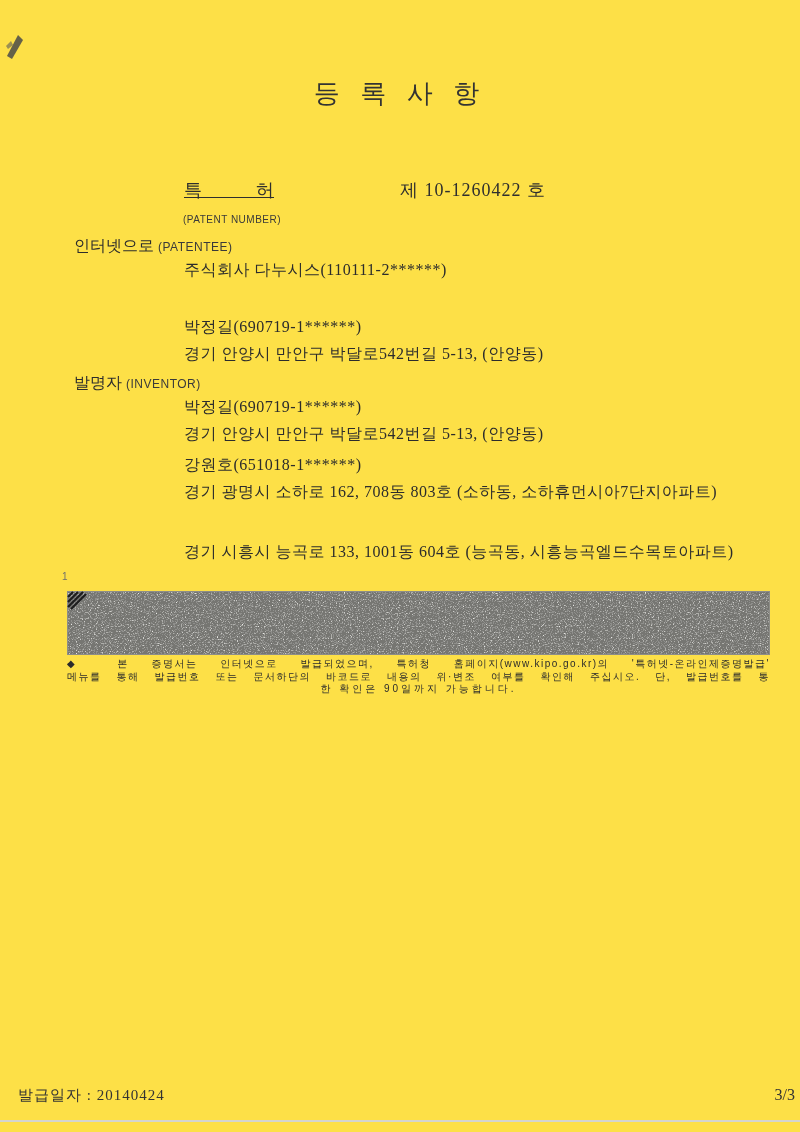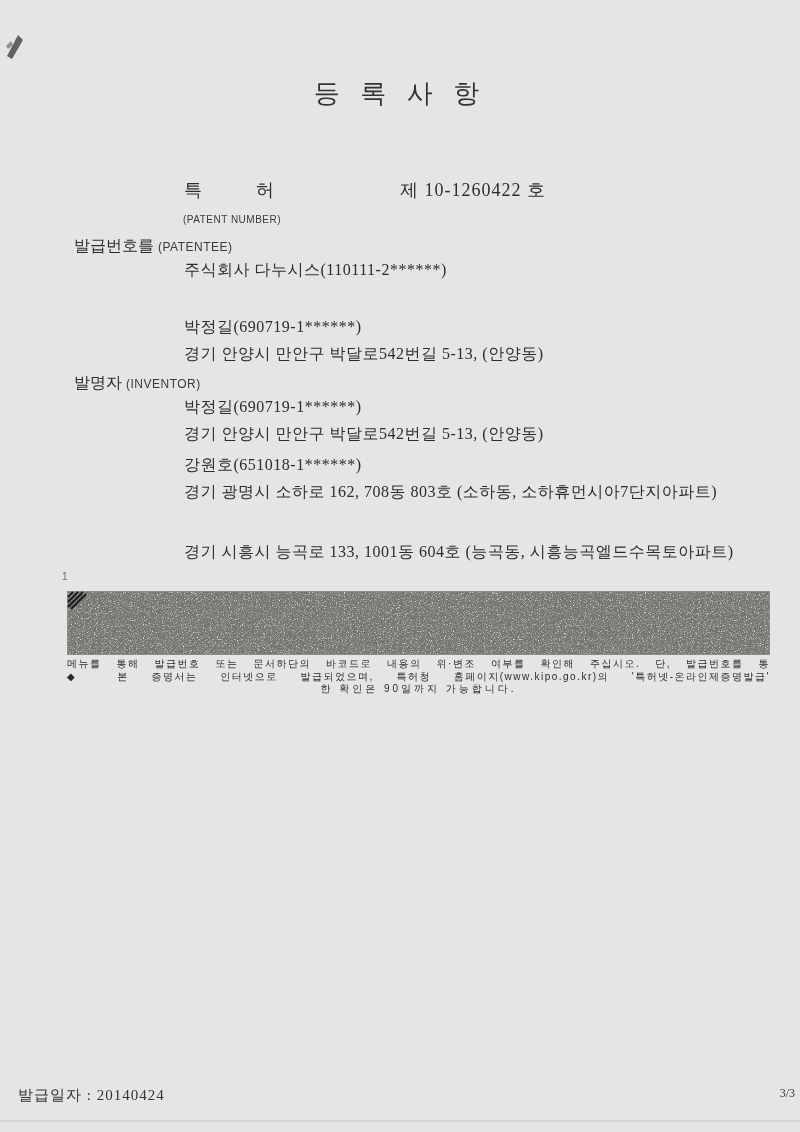--- a/index.html
+++ b/index.html
@@ -1,40 +1,41 @@
 <!DOCTYPE html>
 <html><head>
 <meta charset="utf-8">
 <style>
   html, body { margin: 0; padding: 0; background: #ffffff; }
   .page {
     position: relative;
     width: 800px;
     height: 1132px;
-    background: #e5e5e5;
+    background: #fde047;
     font-family: "Liberation Serif", "DejaVu Serif", serif;
     color: #2e2e2e;
     overflow: hidden;
   }
   .doc-title {
     position: absolute;
     top: 76px;
     left: 0;
     width: 100%;
     text-align: center;
     font-size: 26px;
     letter-spacing: 7px;
     color: #333;
   }
   .kind-label {
     position: absolute;
     left: 184px;
     top: 178px;
     font-size: 18px;
     white-space: pre;
+    text-decoration: underline;
   }
   .patent-number {
     position: absolute;
     left: 374px;
     top: 178px;
     font-size: 18px;
     letter-spacing: 1px;
     margin-left: 26px;
   }
   .kind-sublabel {
@@ -100,21 +101,21 @@
     left: 18px;
     top: 1086px;
     font-size: 15px;
     letter-spacing: 1px;
     color: #333;
   }
   .page-indicator {
     position: absolute;
     right: 5px;
     top: 1086px;
-    font-size: 12px;
+    font-size: 16px;
     color: #333;
   }
   .bottom-rule {
     position: absolute;
     left: 0;
     top: 1120px;
     width: 800px;
     height: 2px;
     background: #d4d4ce;
   }
@@ -134,21 +135,21 @@
     <polygon points="1,14 6,9 8,13 3,17" fill="#5a5a5a" opacity="0.6"></polygon>
   </svg>
 
   <div class="doc-title">등 록 사 항</div>
 
   <div class="kind-label">특　　　허</div>
   <div class="patent-number">제 10-1260422 호</div>
   <div class="kind-sublabel">(PATENT NUMBER)</div>
 
   <div class="section-label" style="top:236px">
-    <span>발급번호를</span><span class="sub">(PATENTEE)</span>
+    <span>인터넷으로</span><span class="sub">(PATENTEE)</span>
   </div>
 
   <div class="line" style="top:260px">주식회사 다누시스(110111-2******)</div>
   <div class="line" style="top:317px">박정길(690719-1******)</div>
   <div class="line" style="top:344px">경기 안양시 만안구 박달로542번길 5-13, (안양동)</div>
 
   <div class="section-label" style="top:373px">
     <span>발명자</span><span class="sub">(INVENTOR)</span>
   </div>
 
@@ -178,22 +179,22 @@
     <rect x="0.5" y="0.5" width="702" height="63" fill="none" stroke="#8d8d88" stroke-width="1"></rect>
     <g stroke="#1d1d1d" stroke-width="2.2">
       <line x1="1" y1="6" x2="6" y2="1"></line>
       <line x1="1" y1="11" x2="11" y2="1"></line>
       <line x1="1" y1="16" x2="16" y2="1"></line>
       <line x1="4" y1="18" x2="19" y2="3"></line>
     </g>
   </svg>
 
   <div class="footnote">
+    <div class="jline">◆ 본 증명서는 인터넷으로 발급되었으며, 특허청 홈페이지(www.kipo.go.kr)의 '특허넷-온라인제증명발급'</div>
     <div class="jline">메뉴를 통해 발급번호 또는 문서하단의 바코드로 내용의 위·변조 여부를 확인해 주십시오. 단, 발급번호를 통</div>
-    <div class="jline">◆ 본 증명서는 인터넷으로 발급되었으며, 특허청 홈페이지(www.kipo.go.kr)의 '특허넷-온라인제증명발급'</div>
     <div class="lline">한 확인은 90일까지 가능합니다.</div>
   </div>
 
   <div class="issue-date">발급일자 : 20140424</div>
   <div class="page-indicator">3/3</div>
   <div class="bottom-rule"></div>
 
 </div>
 
 </body></html>

